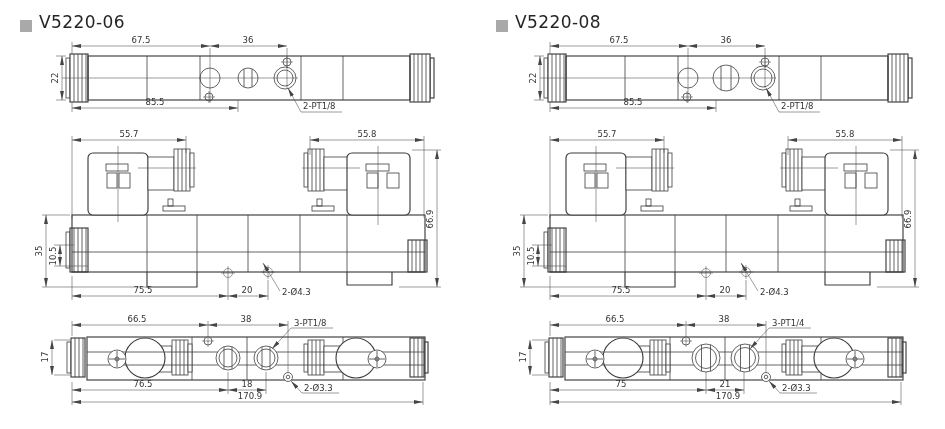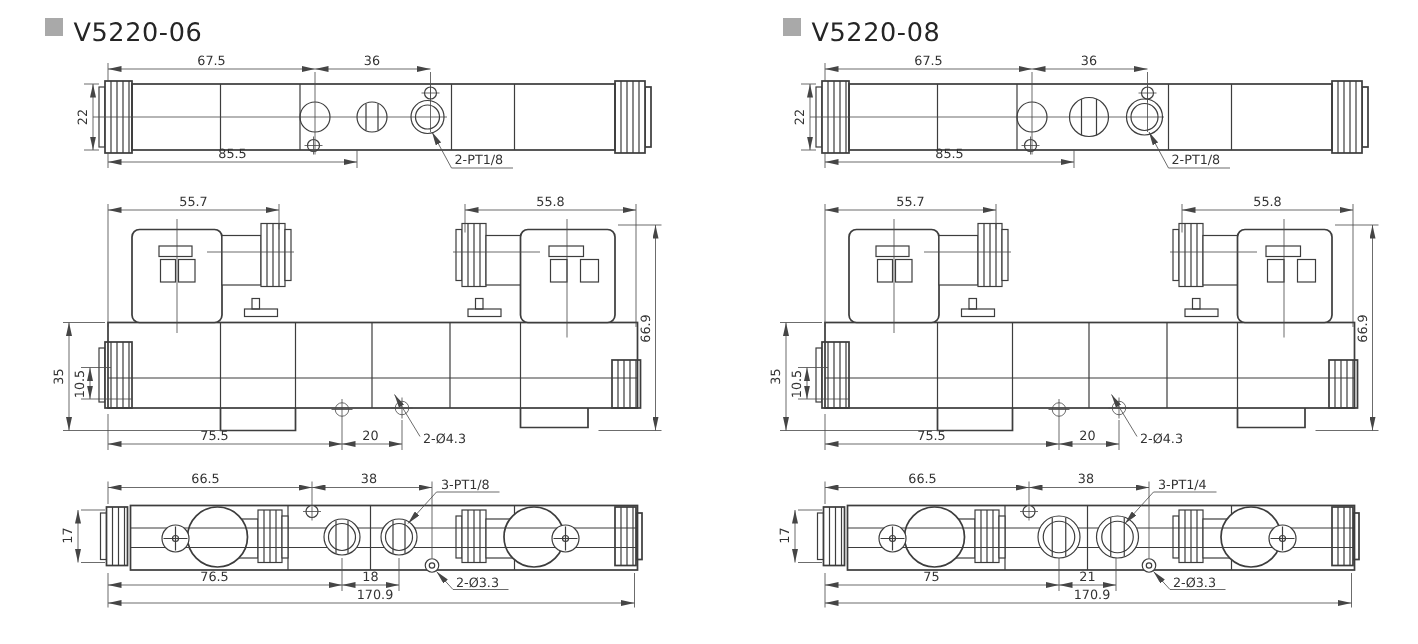--- a/index.html
+++ b/index.html
@@ -1,19 +1,19 @@
 <!DOCTYPE html>
 <html><head>
 <meta charset="utf-8">
 <style>
   html,body{margin:0;padding:0;background:#ffffff;}
   #stage{position:relative;width:945px;height:429px;background:#ffffff;overflow:hidden;
          font-family:"DejaVu Sans","Liberation Sans",sans-serif;}
   .panel{position:absolute;top:0;width:472px;height:429px;}
-  .panel-title{position:absolute;top:12px;display:flex;align-items:flex-start;gap:7px;margin-left:10px;}
+  .panel-title{position:absolute;top:12px;display:flex;align-items:flex-end;gap:7px;}
   .bullet{width:12px;height:12px;background:#a9a9a9;display:inline-block;}
   .title-text{font-size:17px;color:#252525;letter-spacing:.4px;}
   svg.draw{position:absolute;left:0;top:0;}
   
   .o1{fill:none;stroke:#3d3d3d;stroke-width:1.15;}
   .oW1{fill:#fff;stroke:#3d3d3d;stroke-width:1.15;}
   .o2{fill:none;stroke:#3d3d3d;stroke-width:.8;}
   .oW{fill:#fff;stroke:#3d3d3d;stroke-width:.8;}
   .d{fill:none;stroke:#4c4c4c;stroke-width:.55;}
   .t{font:8.5px "DejaVu Sans","Liberation Sans",sans-serif;fill:#333;text-anchor:middle;}
@@ -175,21 +175,21 @@
         <text class="t" x="143" y="387">76.5</text>
         <text class="t" x="247" y="387">18</text>
         <text class="t" x="250" y="399">170.9</text>
         <path class="d" d="M291,381L302,393H339" marker-start="url(#a0)"></path>
         <text class="t ts" x="304" y="391">2-Ø3.3</text>
       </g>
     </svg>
   </div>
 
   <div class="panel" style="left:478px">
-    <div class="panel-title" style="left:34px">
+    <div class="panel-title" style="left:18px">
       <span class="bullet"></span>
       <span class="title-text">V5220-08</span>
     </div>
     <svg class="draw" width="472" height="429" viewBox="0 0 472 429">
       <defs>
         <marker id="a1" markerUnits="userSpaceOnUse" markerWidth="9" markerHeight="4" refX="9" refY="2" orient="auto-start-reverse">
           <path d="M0,0 L9,2 L0,4 z" fill="#454545"></path>
         </marker>
       </defs>
 

